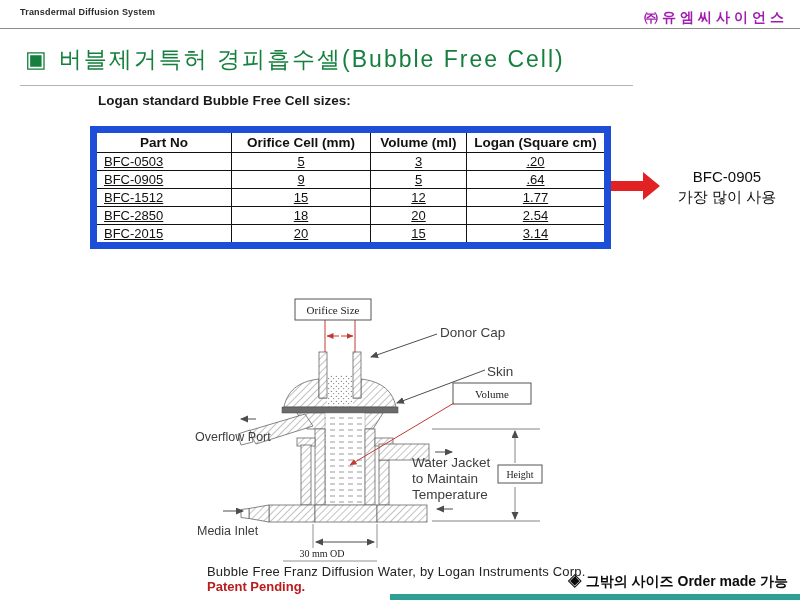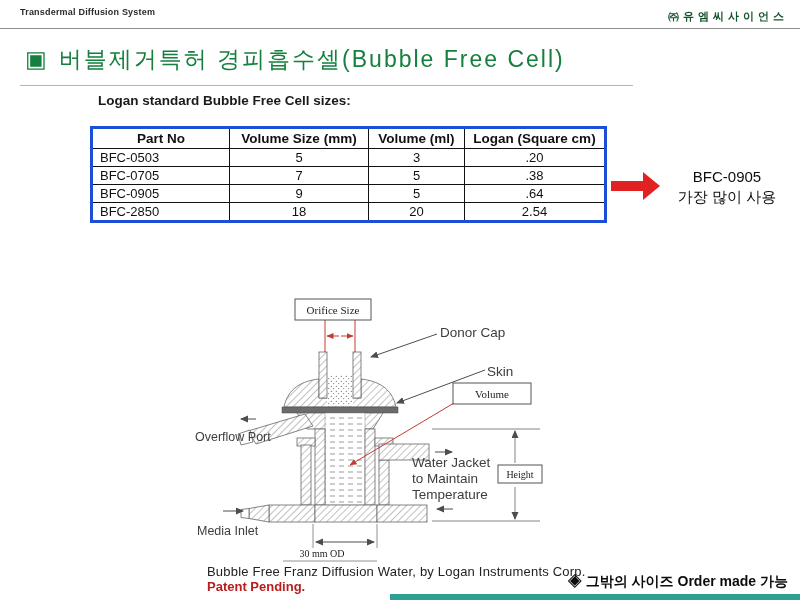--- a/index.html
+++ b/index.html
@@ -2,39 +2,39 @@
 <html><head>
 <meta charset="utf-8">
 <style>
   html,body{margin:0;padding:0;background:#fff;}
   .slide{position:relative;width:800px;height:600px;background:#fff;overflow:hidden;
          font-family:"Liberation Sans", sans-serif;color:#111;}
 
   
   .top-label{position:absolute;left:20px;top:7px;font-size:9px;font-weight:bold;
              letter-spacing:.2px;color:#2b2b2b;}
-  .company{position:absolute;right:12px;top:9px;font-size:11px;font-weight:bold;
-           letter-spacing:4px;color:#14532d;}
+  .company{position:absolute;right:12px;top:9px;font-size:14px;font-weight:bold;
+           letter-spacing:4px;color:#a21caf;}
   .header-rule{position:absolute;left:0;top:28px;width:800px;height:1px;background:#8d8d8d;}
 
   
   .title-row{position:absolute;left:25px;top:44px;font-size:23px;letter-spacing:2px;
              color:#15803d;white-space:nowrap;}
   .title-bullet{margin-right:10px;}
   .title-rule{position:absolute;left:20px;top:85px;width:613px;height:1px;background:#b5b5b5;}
 
   .logan-caption{position:absolute;left:98px;top:93px;font-size:13.5px;color:#1a1a1a;font-weight:bold;}
 
   
   .size-table{position:absolute;left:90px;top:126px;border-collapse:collapse;
-              table-layout:fixed;border:3px solid #1d4ed8;}
+              table-layout:fixed;border:7px solid #1d4ed8;}
   .size-table th,.size-table td{border:1px solid #111;font-size:13px;color:#111;
               padding:0;text-align:center;line-height:1;overflow:hidden;}
   .size-table th{height:19px;font-size:13.5px;font-weight:bold;}
-  .size-table td{height:17px;}
+  .size-table td{height:17px;text-decoration:underline;}
   .size-table td.partno{text-align:left;padding-left:7px;}
 
   
   .arrow-shaft{position:absolute;left:611px;top:181px;width:32px;height:10px;background:#e22222;}
   .arrow-head{position:absolute;left:643px;top:172px;width:0;height:0;
               border-left:17px solid #e22222;border-top:14px solid transparent;
               border-bottom:14px solid transparent;}
   .callout-text{position:absolute;left:662px;top:167px;width:130px;text-align:center;
                 font-size:15px;line-height:20px;color:#0e0e0e;font-weight:500;}
 
@@ -70,49 +70,55 @@
   <table class="size-table">
     <colgroup>
         <col style="width:138px">
         <col style="width:139px">
         <col style="width:96px">
         <col style="width:141px">
       </colgroup>
     <thead>
       <tr>
         <th>Part No</th>
-        <th>Volume Size (mm)</th>
+        <th>Orifice Cell (mm)</th>
         <th>Volume (ml)</th>
         <th>Logan (Square cm)</th>
       </tr>
     </thead>
     <tbody>
       <tr>
         <td class="partno">BFC-0503</td>
         <td>5</td>
         <td>3</td>
         <td>.20</td>
       </tr>
       <tr>
-        <td class="partno">BFC-0705</td>
-        <td>7</td>
-        <td>5</td>
-        <td>.38</td>
-      </tr>
-      <tr>
         <td class="partno">BFC-0905</td>
         <td>9</td>
         <td>5</td>
         <td>.64</td>
       </tr>
       <tr>
+        <td class="partno">BFC-1512</td>
+        <td>15</td>
+        <td>12</td>
+        <td>1.77</td>
+      </tr>
+      <tr>
         <td class="partno">BFC-2850</td>
         <td>18</td>
         <td>20</td>
         <td>2.54</td>
+      </tr>
+      <tr>
+        <td class="partno">BFC-2015</td>
+        <td>20</td>
+        <td>15</td>
+        <td>3.14</td>
       </tr>
     </tbody>
   </table>
 
   <div class="arrow-shaft"></div>
   <div class="arrow-head"></div>
   <div class="callout-text">
     <div>BFC-0905</div>
     <div>가장 많이 사용</div>
   </div>

